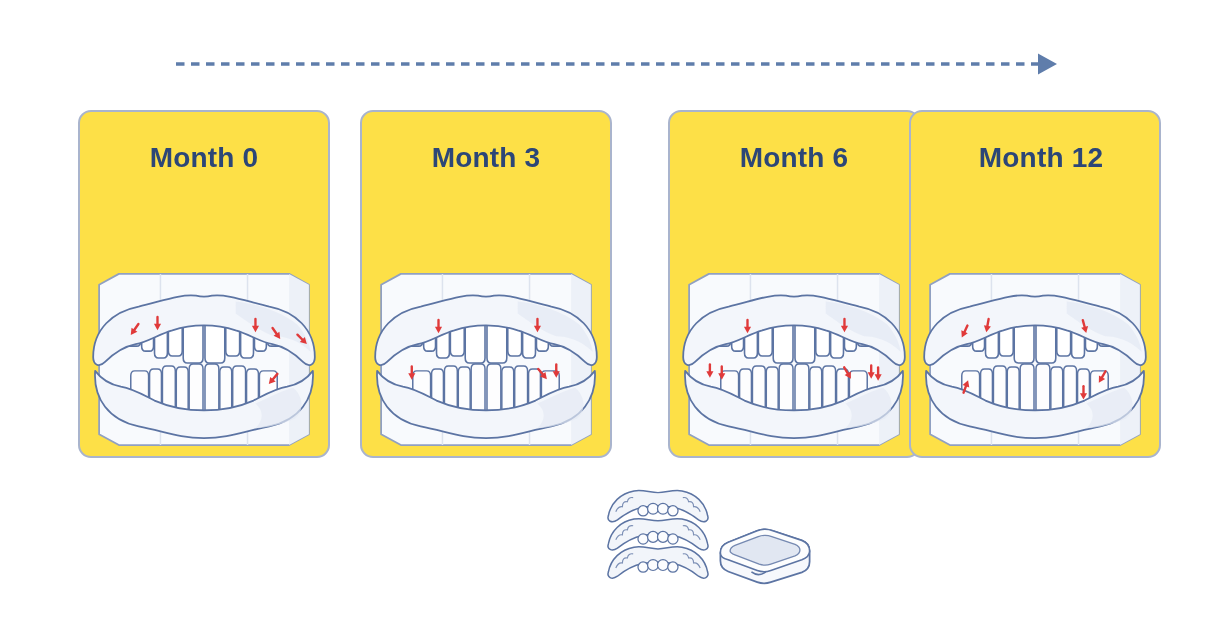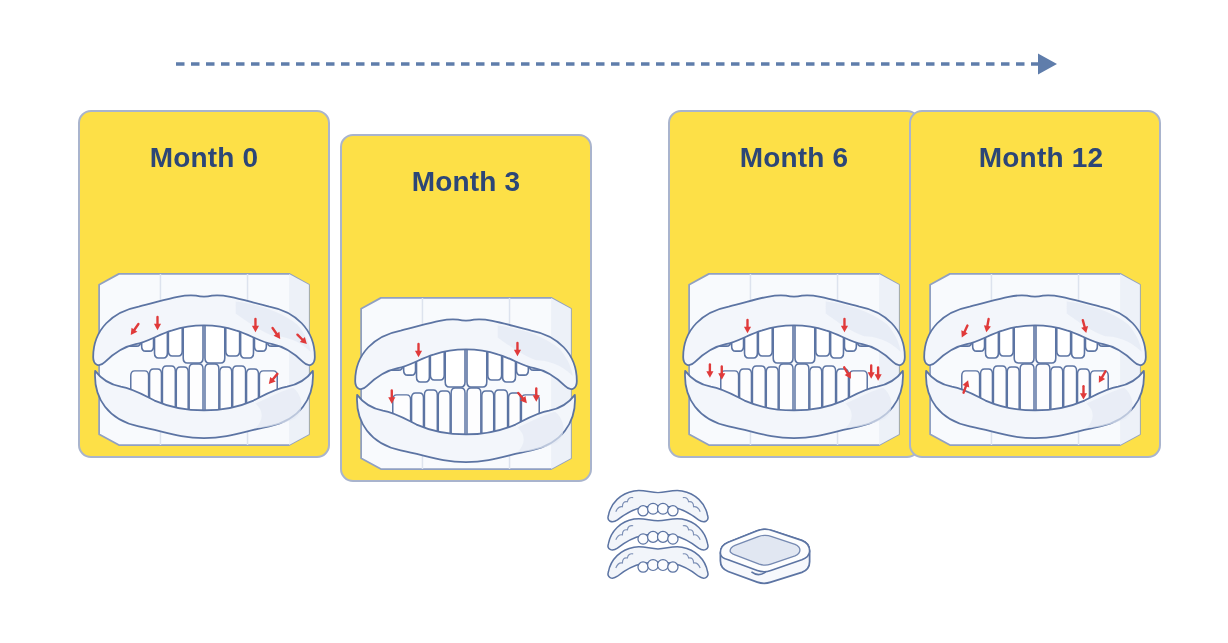--- a/index.html
+++ b/index.html
@@ -10,21 +10,21 @@
   }
   .canvas{position:absolute;inset:0;}
   
   .timeline-arrow{position:absolute;left:0;top:48px;width:1228px;height:32px;}
   
   .panel{
     position:absolute;top:110px;width:252px;height:348px;
     border:2px solid var(--panel-border,#a9b4cd);
     border-radius:13px;background:#fde047;box-sizing:border-box;
   }
-  .panel-0{left:78px;} .panel-1{left:340px;margin-top:24px;} .panel-2{left:632px;margin-left:36px;} .panel-3{left:909px;padding-left:12px;}
+  .panel-0{left:78px;} .panel-1{left:360px;} .panel-2{left:632px;margin-left:36px;} .panel-3{left:909px;padding-left:12px;}
   .panel-title{
     margin-top:30px;text-align:center;
     font-size:28px;font-weight:700;letter-spacing:.2px;
     color:var(--title-text,#2c4677);
   }
   .model-svg{
     position:absolute;left:50%;bottom:2px;transform:translateX(-50%);
     width:238px;height:190px;
   }
   .aligner-stack-svg{position:absolute;left:604px;top:486px;width:108px;height:96px;}

